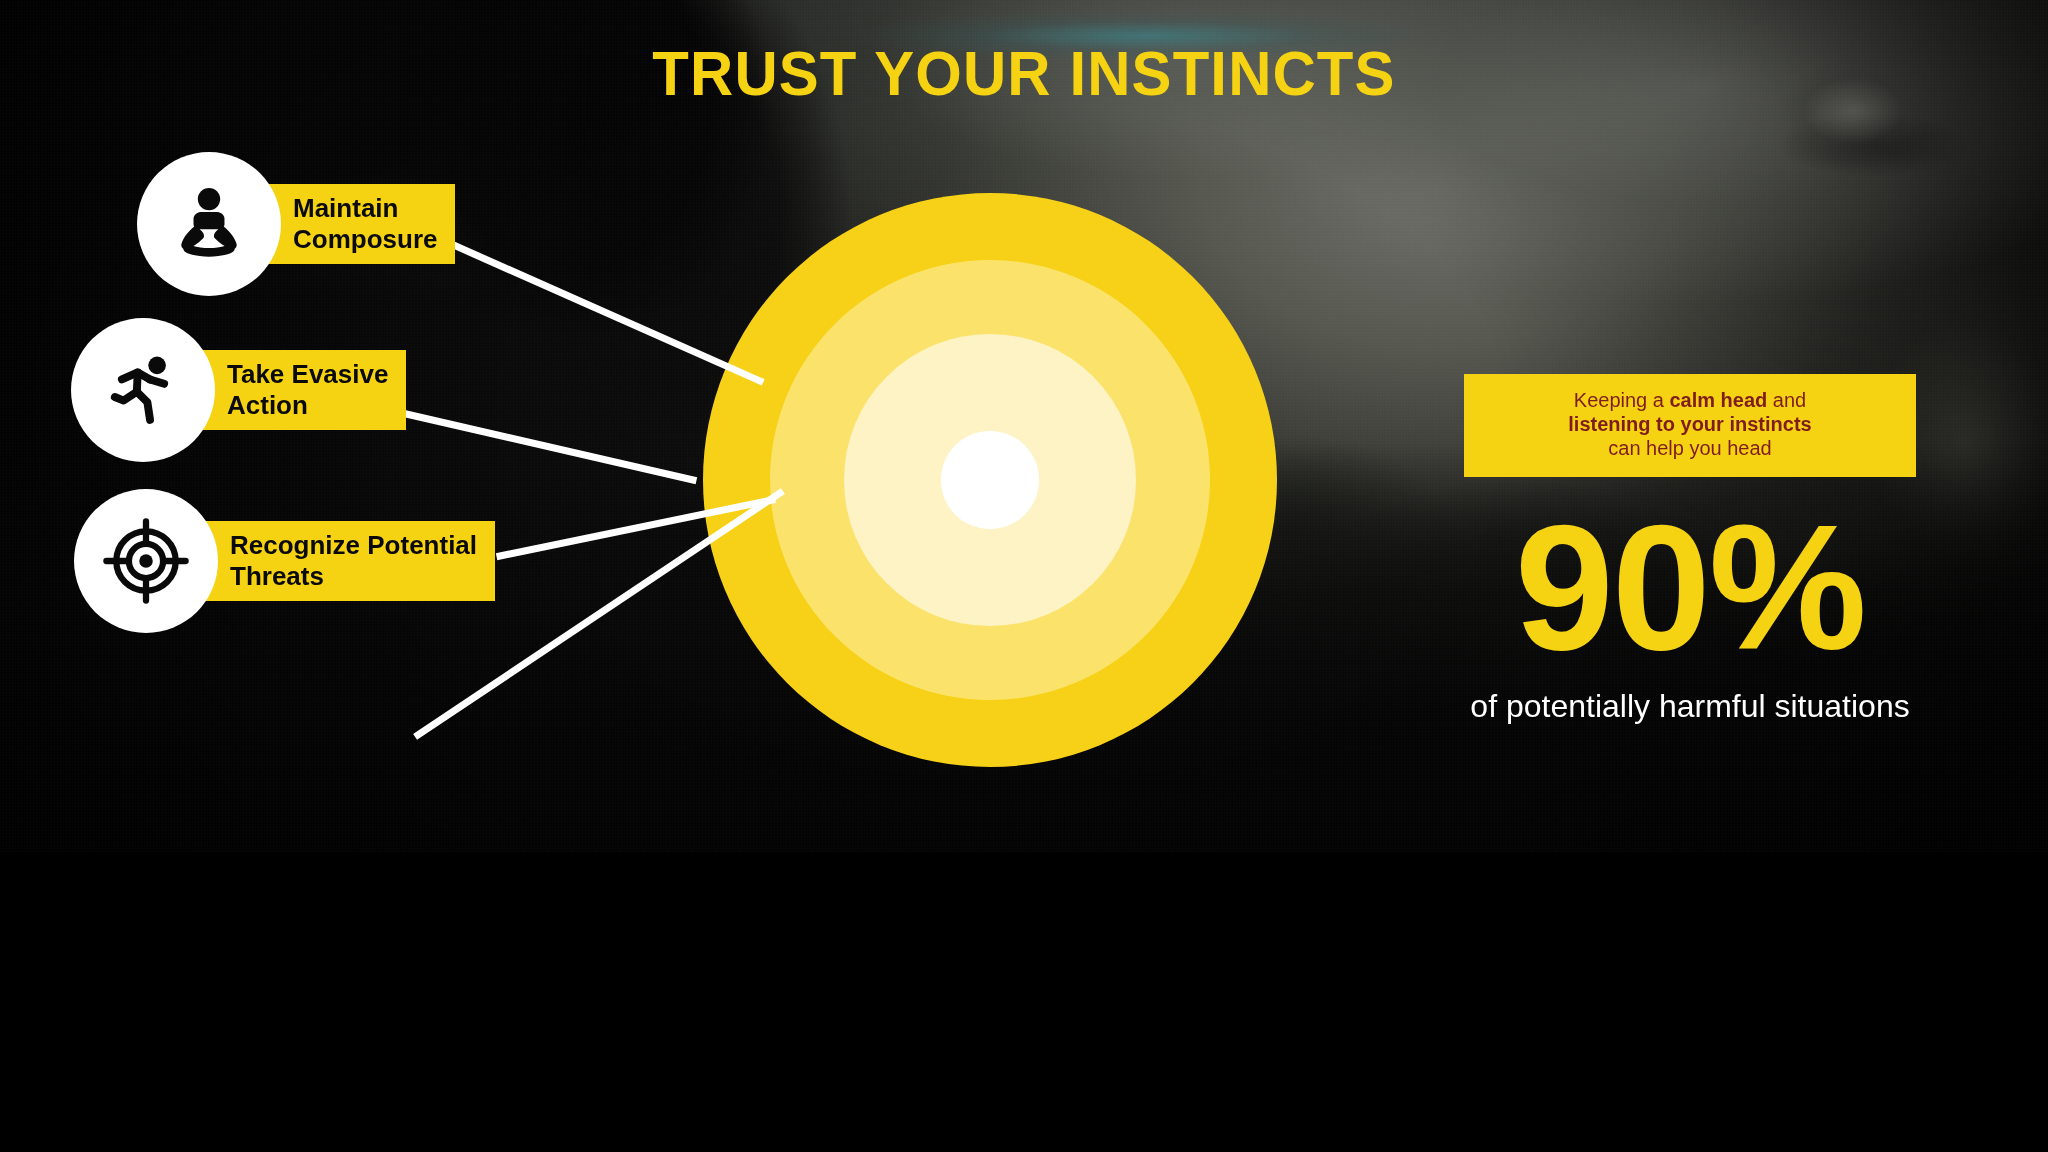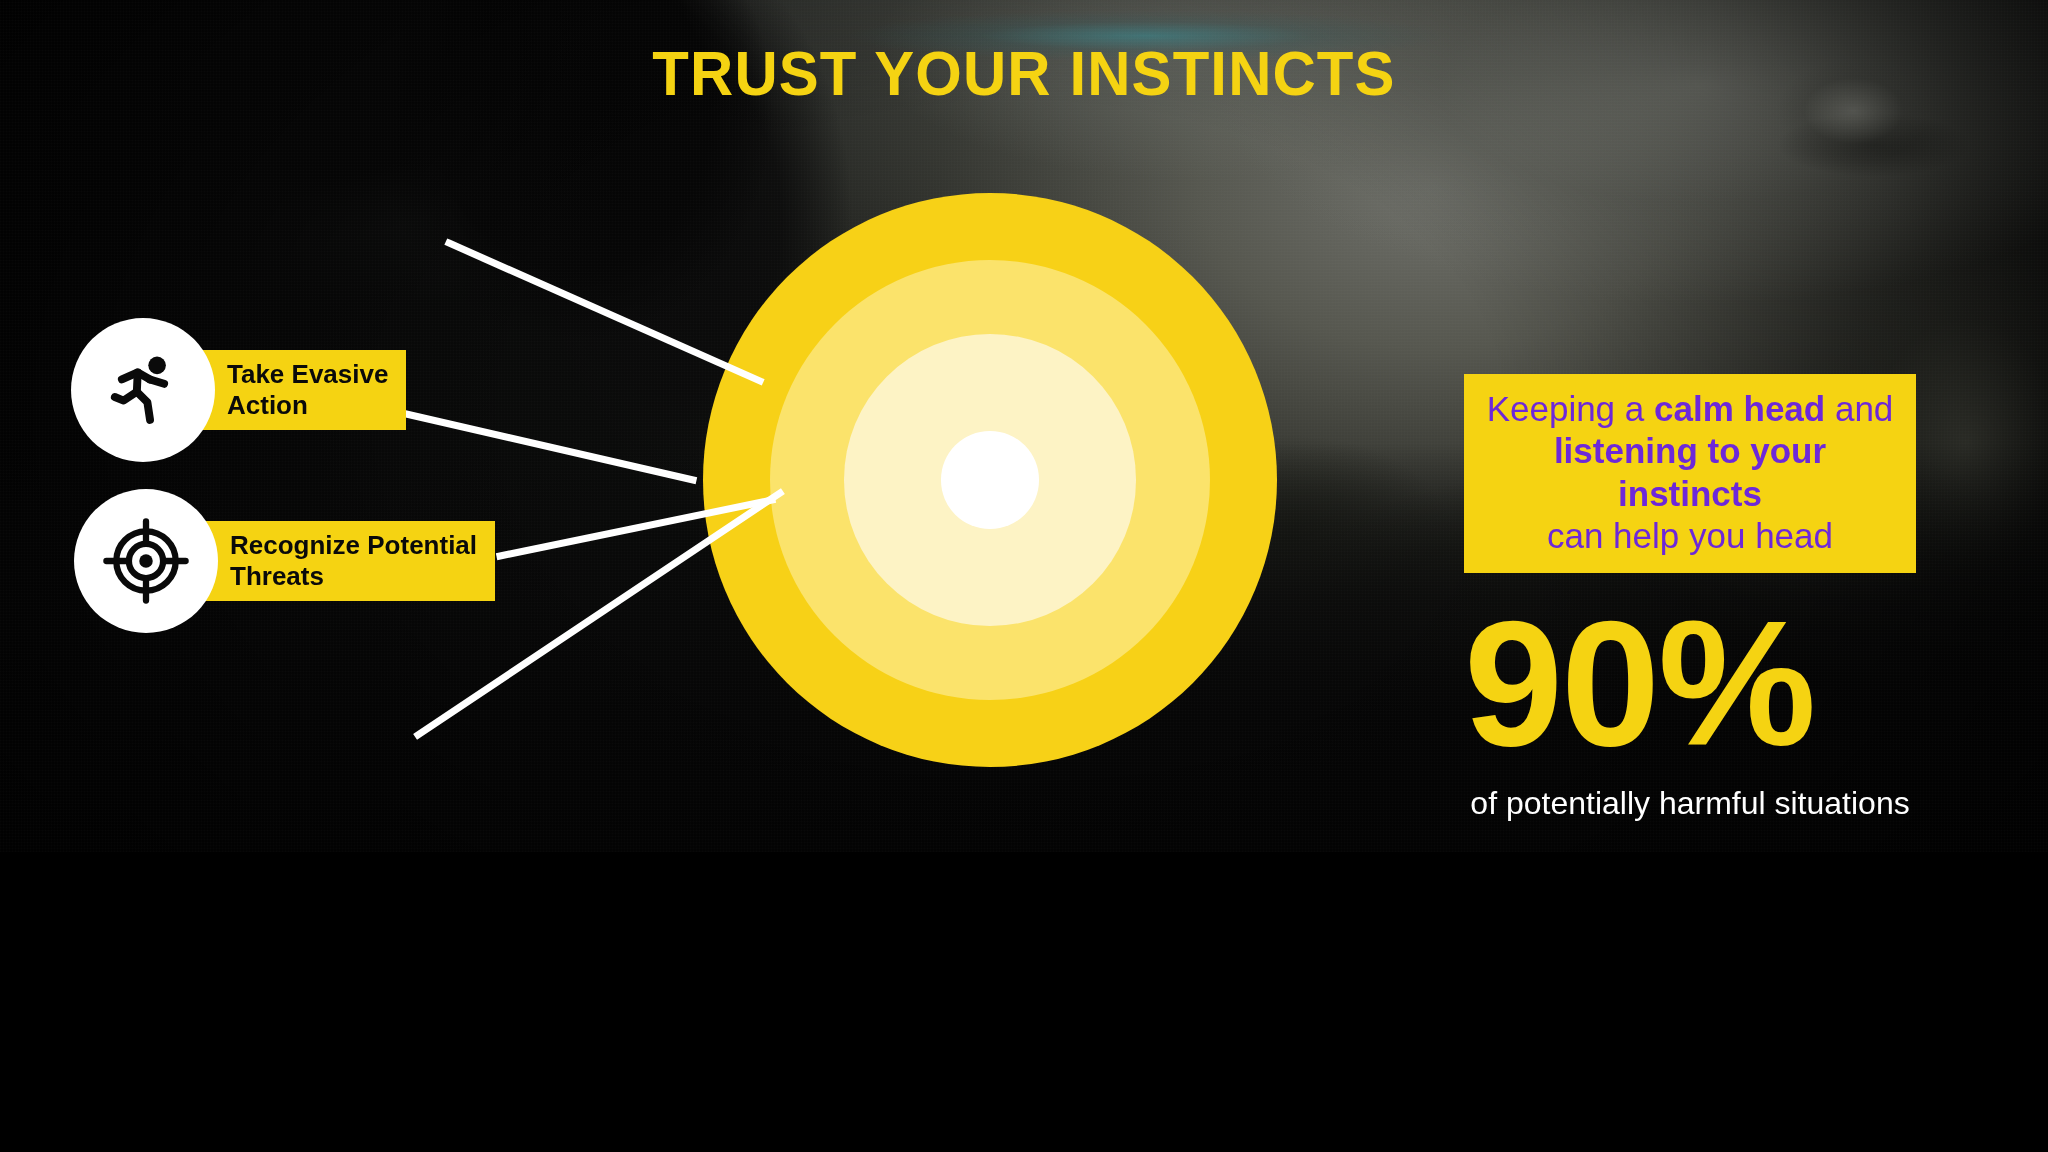--- a/index.html
+++ b/index.html
@@ -139,37 +139,37 @@
   
   #right{
     position:absolute;
     left:1464px; top:0;
     width:452px;
     z-index:25;
     text-align:center;
   }
   #callout{
     background:#F5D312;
-    color:#6d28d9;
+    color:#7f1d1d;
     padding:14px 16px 16px;
-    font-size:35px;
+    font-size:20px;
     line-height:1.21;
     margin-top:374px;
   }
   #callout .b{font-weight:bold;}
   #callout .n{font-weight:normal;}
 
   #bignum{
     color:#F5D312;
     font-size:178px;
     font-weight:bold;
     line-height:.96;
     letter-spacing:-2px;
     margin-top:26px;
-    text-align:left;
+    text-align:center;
   }
   #sub{
     color:#ffffff;
     font-size:32px;
     line-height:1.2;
     margin-top:14px;
     text-align:center;
   }
   #sub .b{font-weight:normal;}
   #sub .n{font-weight:normal;}
@@ -227,20 +227,35 @@
 
   <svg id="connectors" width="2048" height="1152" viewBox="0 0 2048 1152">
     <g stroke="#ffffff" stroke-width="7" stroke-linecap="square" fill="none">
       <line x1="449" y1="243" x2="760" y2="381"></line>
       <line x1="402" y1="413" x2="693" y2="480"></line>
       <line x1="500" y1="556" x2="772" y2="500"></line>
       <line x1="418" y1="735" x2="780" y2="493"></line>
     </g>
   </svg>
 
+  <div class="item" id="item-1">
+    <div class="bubble">
+      <span>
+        <svg width="86" height="86" viewBox="0 0 100 100" fill="#0a0a0a">
+          <circle cx="50" cy="21" r="13"></circle>
+          <path d="M32 44c0-5 5-8 9-8h18c4 0 9 3 9 8v6c0 4-3 6-6 6H38c-3 0-6-2-6-6z"></path>
+          <path d="M34 52c-8 6-14 14-16 21-1 4 2 7 6 6 7-2 14-7 19-12 3-3 0-8-3-10-2-2-4-6-6-5z"></path>
+          <path d="M66 52c8 6 14 14 16 21 1 4-2 7-6 6-7-2-14-7-19-12-3-3 0-8 3-10 2-2 4-6 6-5z"></path>
+          <path d="M24 73c-2 0-4 2-4 5s2 5 5 6c9 3 17 4 25 4s16-1 25-4c3-1 5-3 5-6s-2-5-4-5c-1 0-3 1-6 2-7 2-13 3-20 3s-13-1-20-3c-3-1-5-2-6-2z"></path>
+        </svg>
+      </span>
+    </div>
+    <div class="tag">Maintain
+Composure</div>
+  </div>
 
   <div class="item" id="item-2">
     <div class="bubble">
       <span>
         <svg width="88" height="88" viewBox="0 0 100 100" fill="none" stroke="#0a0a0a" stroke-width="9" stroke-linecap="round" stroke-linejoin="round">
           <circle cx="66" cy="22" r="10" fill="#0a0a0a" stroke="none"></circle>
           <path d="M26 38 L44 30 L58 38"></path>
           <path d="M58 38 L74 43"></path>
           <path d="M44 30 L43 52 L55 64 L58 84"></path>
           <path d="M43 52 L28 62 L18 58"></path>

